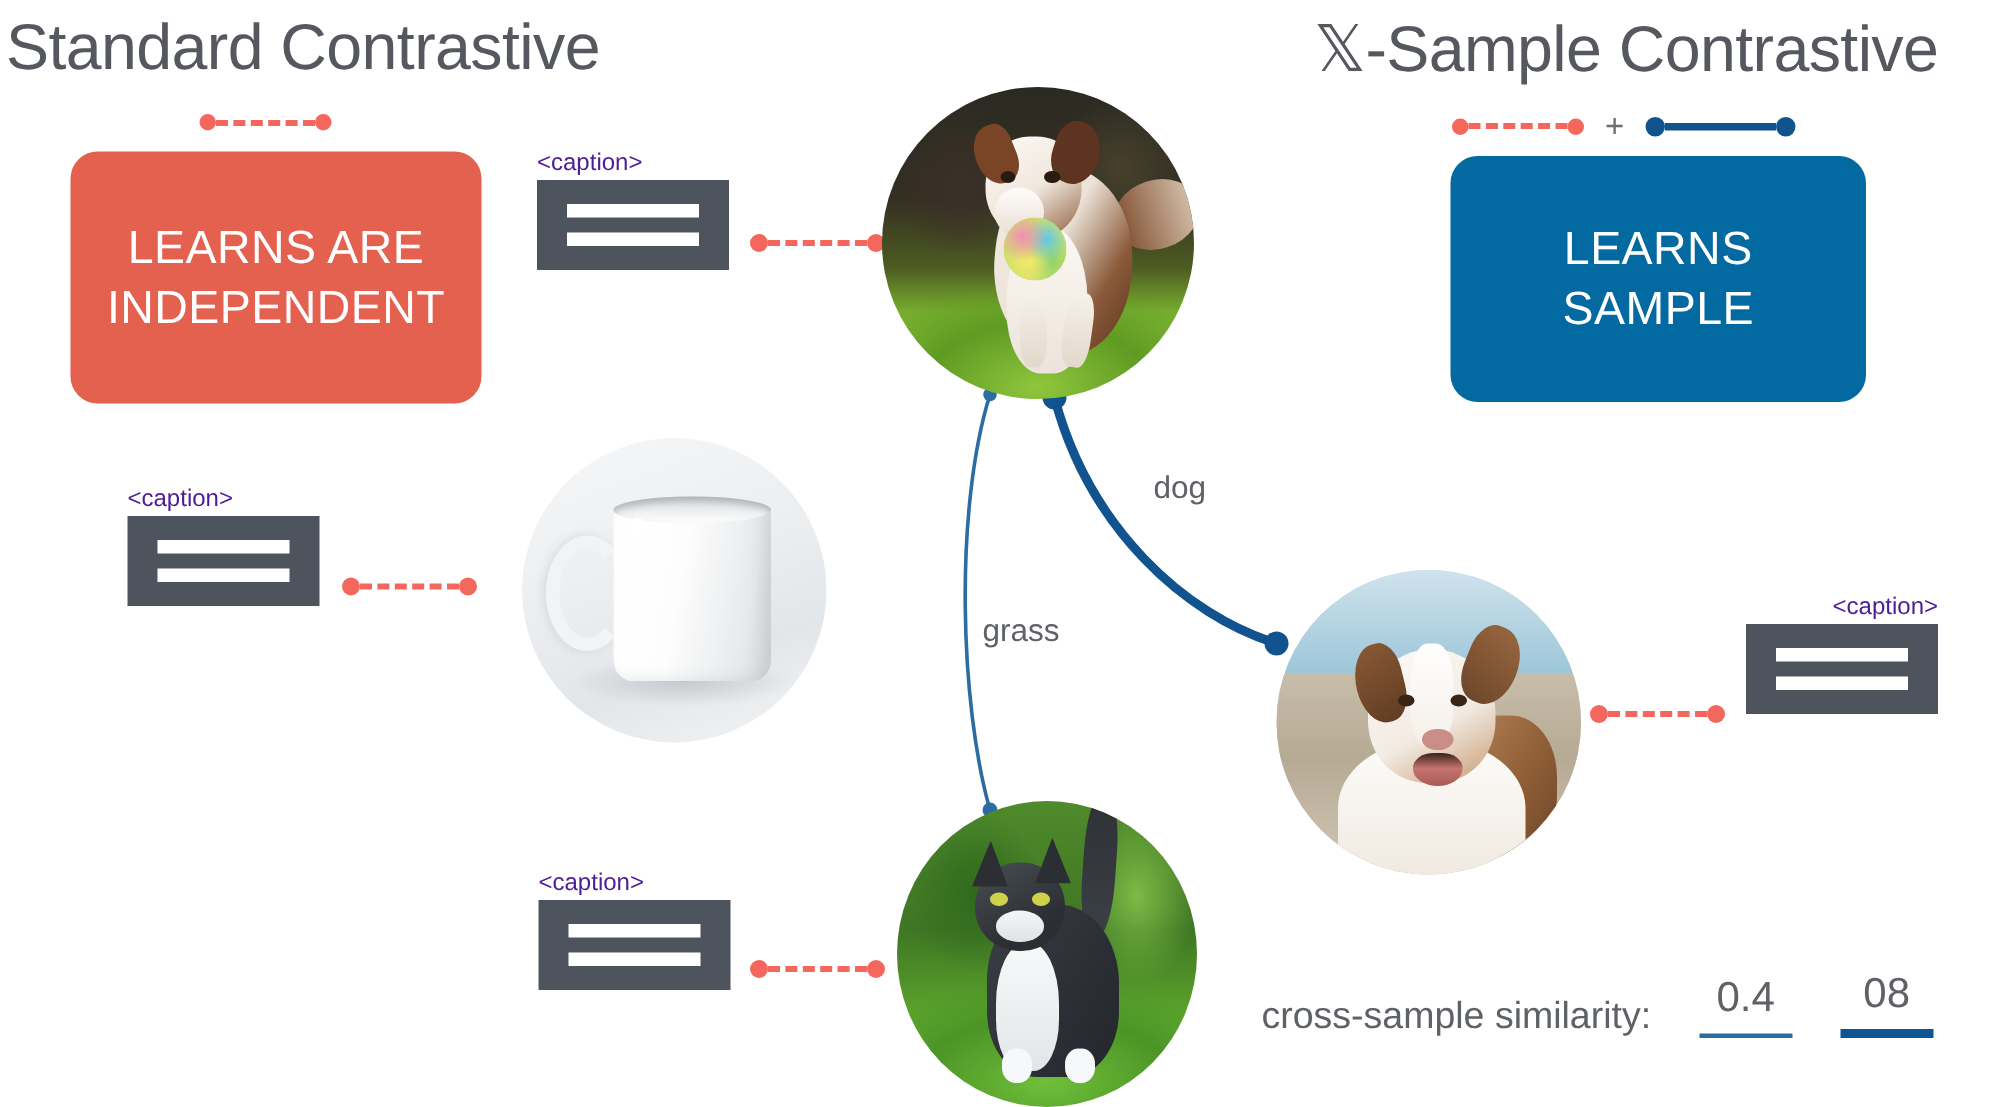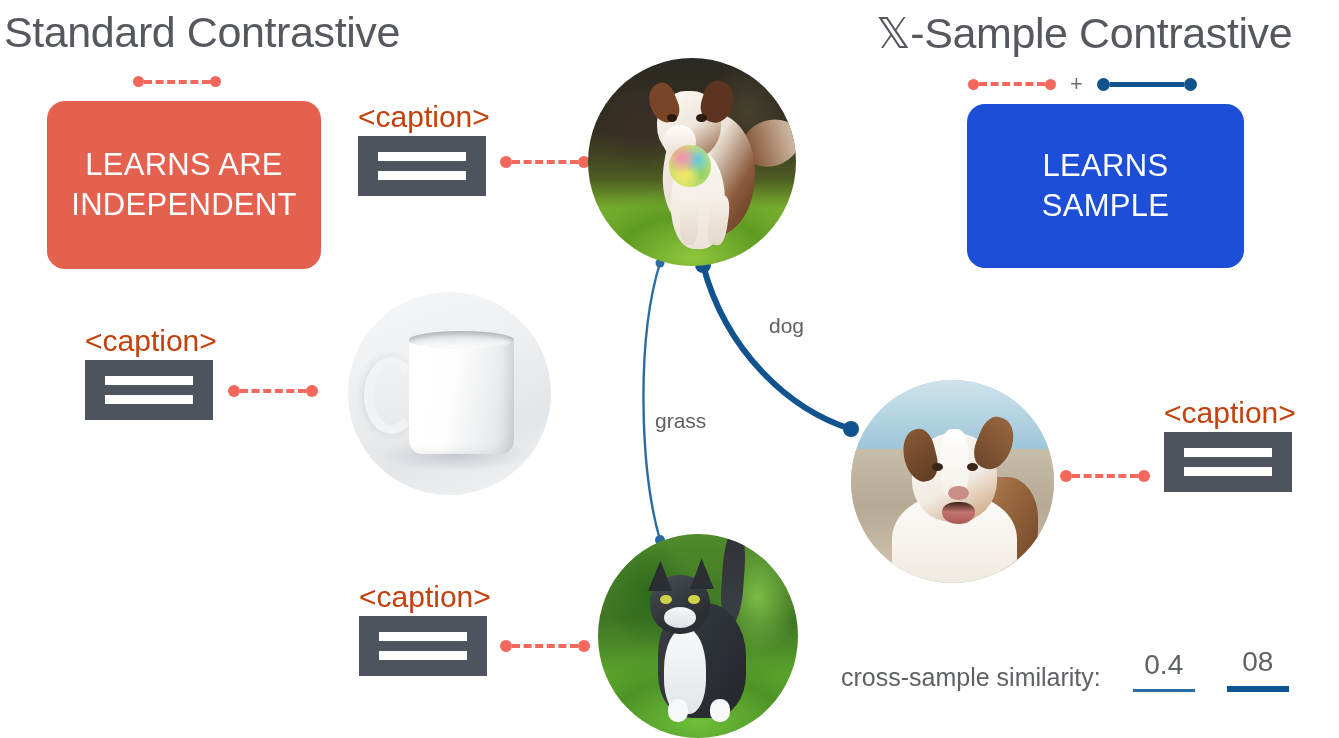--- a/index.html
+++ b/index.html
@@ -50,27 +50,27 @@
     border-radius: 18px;
     display: flex; flex-direction: column;
     align-items: center; justify-content: center;
     color: #ffffff;
     font-size: 31px;
     line-height: 1.28;
     text-align: center;
     letter-spacing: 0.3px;
   }
   #box-red  { left: 47px;  top: 101px; width: 274px; height: 168px; background: #e4604f; }
-  #box-blue { left: 967px; top: 104px; width: 277px; height: 164px; background: #1d4ed8; }
+  #box-blue { left: 967px; top: 104px; width: 277px; height: 164px; background: #0369a1; }
 
   
   .caption-group { position: absolute; }
   .caption-label {
-    font-size: 30px;
-    color: #c2410c;
+    font-size: 16px;
+    color: #4c1d95;
     letter-spacing: 0px;
     margin-bottom: 2px;
     white-space: nowrap;
   }
   .caption-block {
     width: 128px; height: 60px;
     background: #4e545d;
     display: flex; flex-direction: column;
     align-items: center; justify-content: center;
     gap: 10px;

